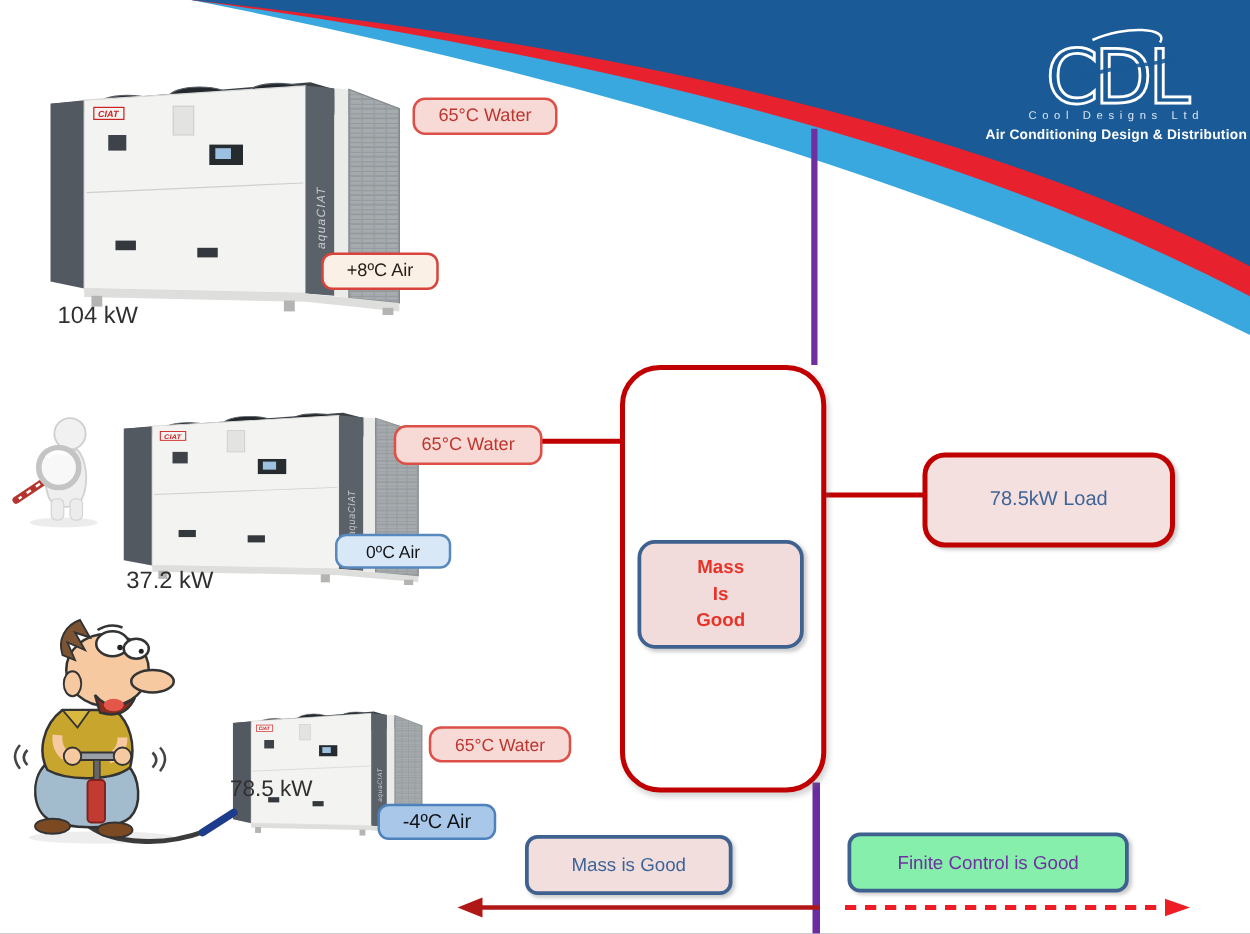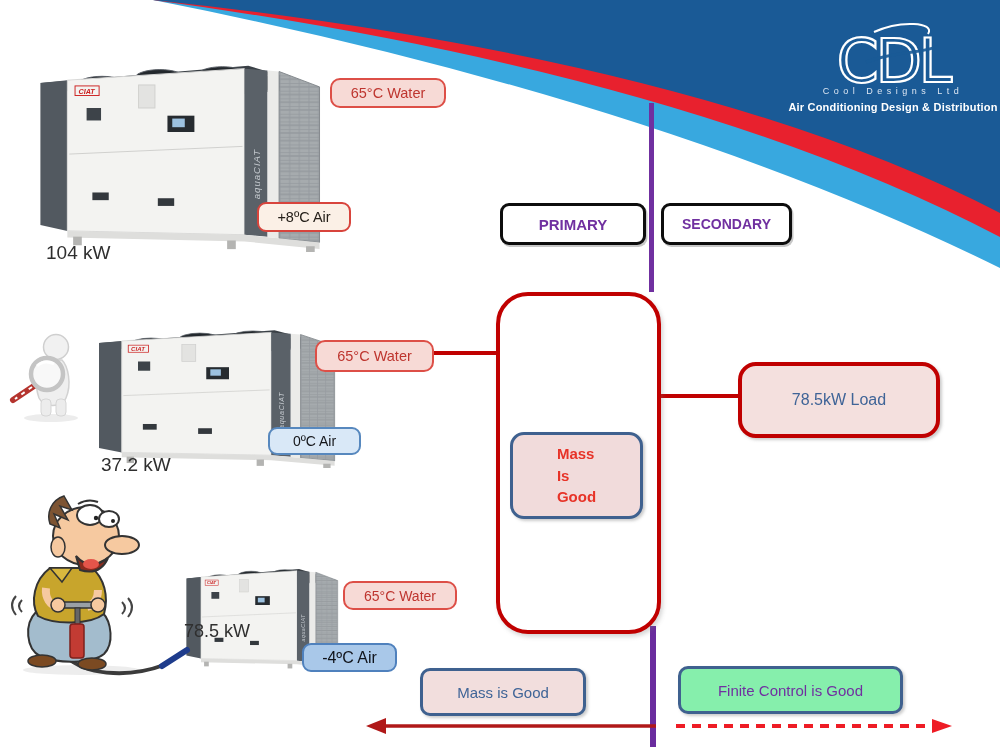--- a/index.html
+++ b/index.html
@@ -9,21 +9,21 @@
   .pill{position:absolute;display:flex;align-items:center;justify-content:center;
         border-radius:9px;font-size:14.5px;white-space:nowrap;z-index:6;}
   .lbl-water{background:#F7DAD6;border:2.5px solid #DD4F47;color:#BE352F;border-radius:10px;}
   .lbl-air-top{background:#FBF0E6;border:2.5px solid #D8443C;color:#26201A;}
   .lbl-air-mid{background:#D9E8F7;border:2.5px solid #5788BE;color:#15161A;}
   .lbl-air-bot{background:#A9C8E9;border:2.5px solid #4F81BD;color:#10131A;}
   .kw{position:absolute;font-size:19px;color:#2F2F2F;z-index:6;}
   .framebox{position:absolute;display:flex;align-items:center;justify-content:center;
         background:#fff;border:3px solid #0D0D0D;border-radius:9px;color:#7030A0;
         font-weight:bold;font-size:15px;z-index:5;box-shadow:1.5px 2px 0 rgba(0,0,0,.22);}
-  .note{position:absolute;display:flex;align-items:center;justify-content:center;text-align:left;
+  .note{position:absolute;display:flex;align-items:center;justify-content:center;text-align:center;
         border-radius:12px;z-index:5;box-shadow:2px 2px 3px rgba(110,110,110,.35);}
   .purpleline{position:absolute;background:#7030A0;z-index:2;}
   .redconn{position:absolute;background:#C00000;z-index:3;}
   .logo{position:absolute;left:778px;top:20px;width:230px;text-align:center;z-index:4;}
   .logo-company{font-size:9px;letter-spacing:4.5px;color:#DCE6F2;margin-top:-14px;}
   .logo-tagline{font-size:11px;font-weight:bold;color:#FFFFFF;margin-top:5px;letter-spacing:.2px;}
   .art{position:absolute;left:0;top:0;z-index:3;pointer-events:none;}
   .hdr{position:absolute;left:0;top:0;z-index:1;}
   .center-note-line{display:block;}
 </style>
@@ -141,26 +141,20 @@
     <g>
       <line x1="656" y1="726" x2="380" y2="726" stroke="#B01818" stroke-width="3.5"></line>
       <polygon points="366,726 386,718 386,734" fill="#B01818"></polygon>
     </g>
     <g>
       <line x1="676" y1="726" x2="934" y2="726" stroke="#EE1C25" stroke-width="4" stroke-dasharray="9 7"></line>
       <polygon points="952,726 932,719 932,733" fill="#EE1C25"></polygon>
     </g>
   </svg>
 
-  <div class="framebox" style="left:500px;top:203px;width:140px;height:36px;">
-    <span>PRIMARY</span>
-  </div>
-  <div class="framebox" style="left:661px;top:203px;width:125px;height:36px;font-size:14px;">
-    <span>SECONDARY</span>
-  </div>
 
   <div class="abs" style="left:496px;top:292px;width:157px;height:334px;background:#fff;
        border:4px solid #C00000;border-radius:32px;z-index:4;box-shadow:2px 3px 4px rgba(120,120,120,.3);"></div>
   <div class="note" style="left:510px;top:432px;width:127px;height:81px;background:#F1DBDB;
        border:3px solid #3F618F;border-radius:14px;color:#E73328;font-size:15px;font-weight:600;line-height:1.45;z-index:5;">
     <div>
       <span class="center-note-line">Mass</span>
       <span class="center-note-line">Is</span>
       <span class="center-note-line">Good</span>
     </div>

